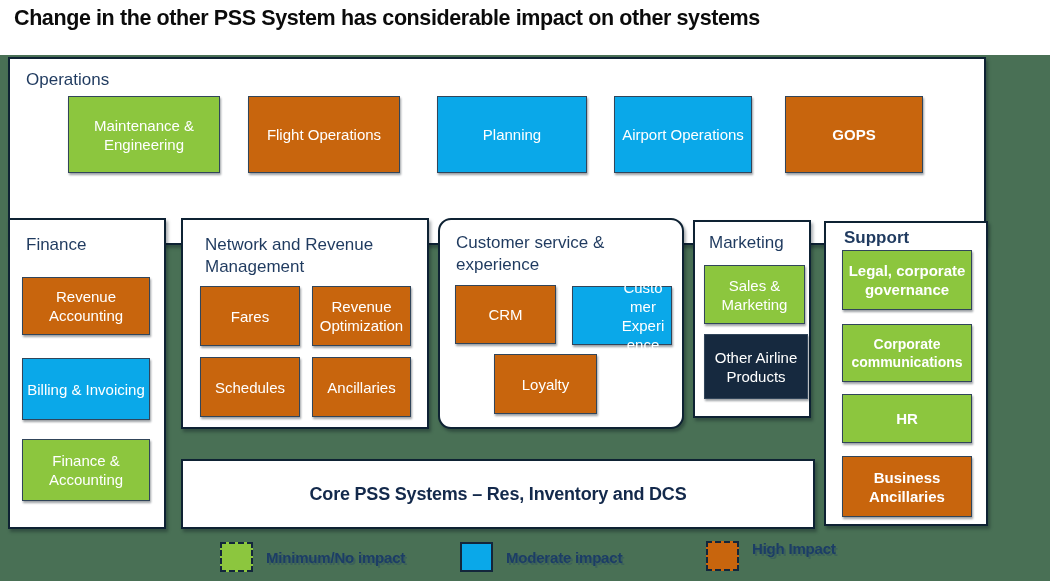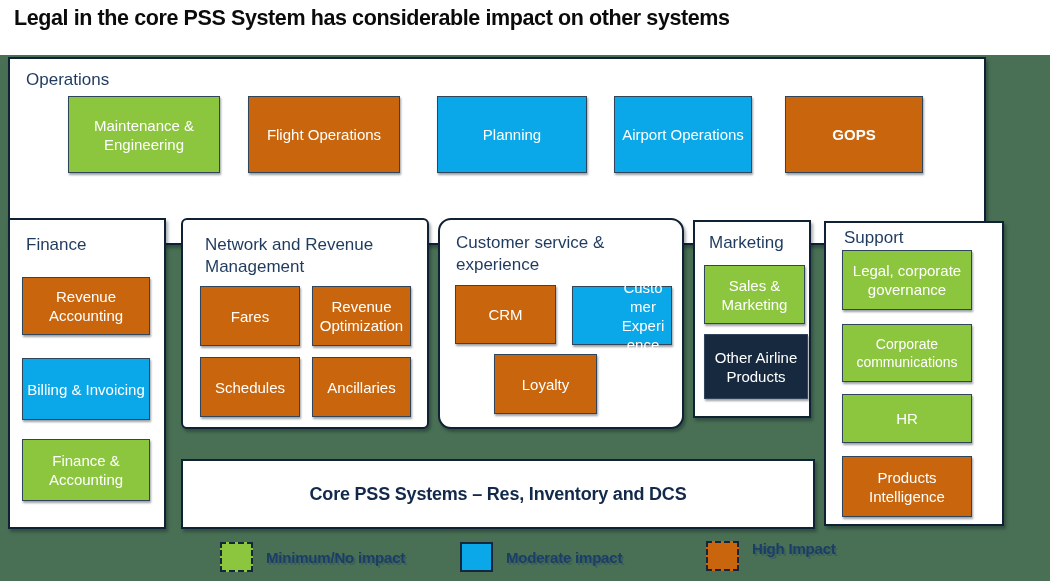--- a/index.html
+++ b/index.html
@@ -74,21 +74,21 @@
     white-space: nowrap;
   }
 </style>
 </head>
 <body>
 
 <div class="stage">
 
   <div class="bg-green" style="background-color: rgb(73, 112, 85);"></div>
 
-  <h1 class="slide-title">Legal in the core PSS System has considerable impact on other systems</h1>
+  <h1 class="slide-title">Change in the other PSS System has considerable impact on other systems</h1>
 
   <div class="panel" style="left:8px; top:57px; width:978px; height:188px;">
     <div class="panel-label" style="left:16px; top:10px;">Operations</div>
     <div class="box" style="left: 58px; top: 37px; width: 152px; height: 77px; background-color: rgb(140, 198, 62);">
       <span>Maintenance &amp; Engineering</span>
     </div>
     <div class="box" style="left: 238px; top: 37px; width: 152px; height: 77px; background-color: rgb(200, 101, 13);">
       <span>Flight Operations</span>
     </div>
     <div class="box" style="left: 427px; top: 37px; width: 150px; height: 77px; background-color: rgb(10, 168, 233);">
@@ -108,21 +108,21 @@
       <span>Revenue Accounting</span>
     </div>
     <div class="box" style="left: 12px; top: 138px; width: 128px; height: 62px; background-color: rgb(10, 168, 233);">
       <span>Billing &amp; Invoicing</span>
     </div>
     <div class="box" style="left: 12px; top: 219px; width: 128px; height: 62px; background-color: rgb(140, 198, 62);">
       <span>Finance &amp; Accounting</span>
     </div>
   </div>
 
-  <div class="panel" style="left:181px; top:218px; width:248px; height:211px;border-radius:6px;">
+  <div class="panel" style="left:181px; top:218px; width:248px; height:211px;">
     <div class="panel-label" style="left:22px; top:14px; width:200px;">Network and Revenue Management</div>
     <div class="box" style="left: 17px; top: 66px; width: 100px; height: 60px; background-color: rgb(200, 101, 13);">
       <span>Fares</span>
     </div>
     <div class="box" style="left: 129px; top: 66px; width: 99px; height: 60px; background-color: rgb(200, 101, 13);">
       <span>Revenue Optimization</span>
     </div>
     <div class="box" style="left: 17px; top: 137px; width: 100px; height: 60px; background-color: rgb(200, 101, 13);">
       <span>Schedules</span>
     </div>
@@ -147,33 +147,33 @@
   <div class="panel" style="left:693px; top:220px; width:118px; height:198px;">
     <div class="panel-label" style="left:14px; top:10px;">Marketing</div>
     <div class="box" style="left: 9px; top: 43px; width: 101px; height: 59px; background-color: rgb(140, 198, 62);">
       <span>Sales &amp; Marketing</span>
     </div>
     <div class="box" style="left: 9px; top: 112px; width: 104px; height: 65px; background-color: rgb(22, 41, 63);">
       <span>Other Airline Products</span>
     </div>
   </div>
 
-  <div class="panel" style="left:824px; top:221px; width:180px; height:305px;">
+  <div class="panel" style="left:824px; top:221px; width:164px; height:305px;font-weight:bold;">
     <div class="panel-label" style="left:18px; top:4px;">Support</div>
     <div class="box" style="left: 16px; top: 27px; width: 130px; height: 60px; background-color: rgb(140, 198, 62);">
       <span>Legal, corporate governance</span>
     </div>
     <div class="box" style="left: 16px; top: 101px; width: 130px; height: 58px; font-size: 14px; line-height: 18px; background-color: rgb(140, 198, 62);">
       <span>Corporate communications</span>
     </div>
     <div class="box" style="left: 16px; top: 171px; width: 130px; height: 49px; background-color: rgb(140, 198, 62);">
       <span>HR</span>
     </div>
     <div class="box" style="left: 16px; top: 233px; width: 130px; height: 61px; background-color: rgb(200, 101, 13);">
-      <span>Products Intelligence</span>
+      <span>Business Ancillaries</span>
     </div>
   </div>
 
   <div class="panel core-panel" style="left:181px; top:459px; width:634px; height:70px;">
     <span class="core-label">Core PSS Systems – Res, Inventory and DCS</span>
   </div>
 
   <div>
     <div class="legend-item" style="left:220px; top:542px;">
       <div class="legend-swatch dashed" style="background-color: rgb(140, 198, 62);"></div>

